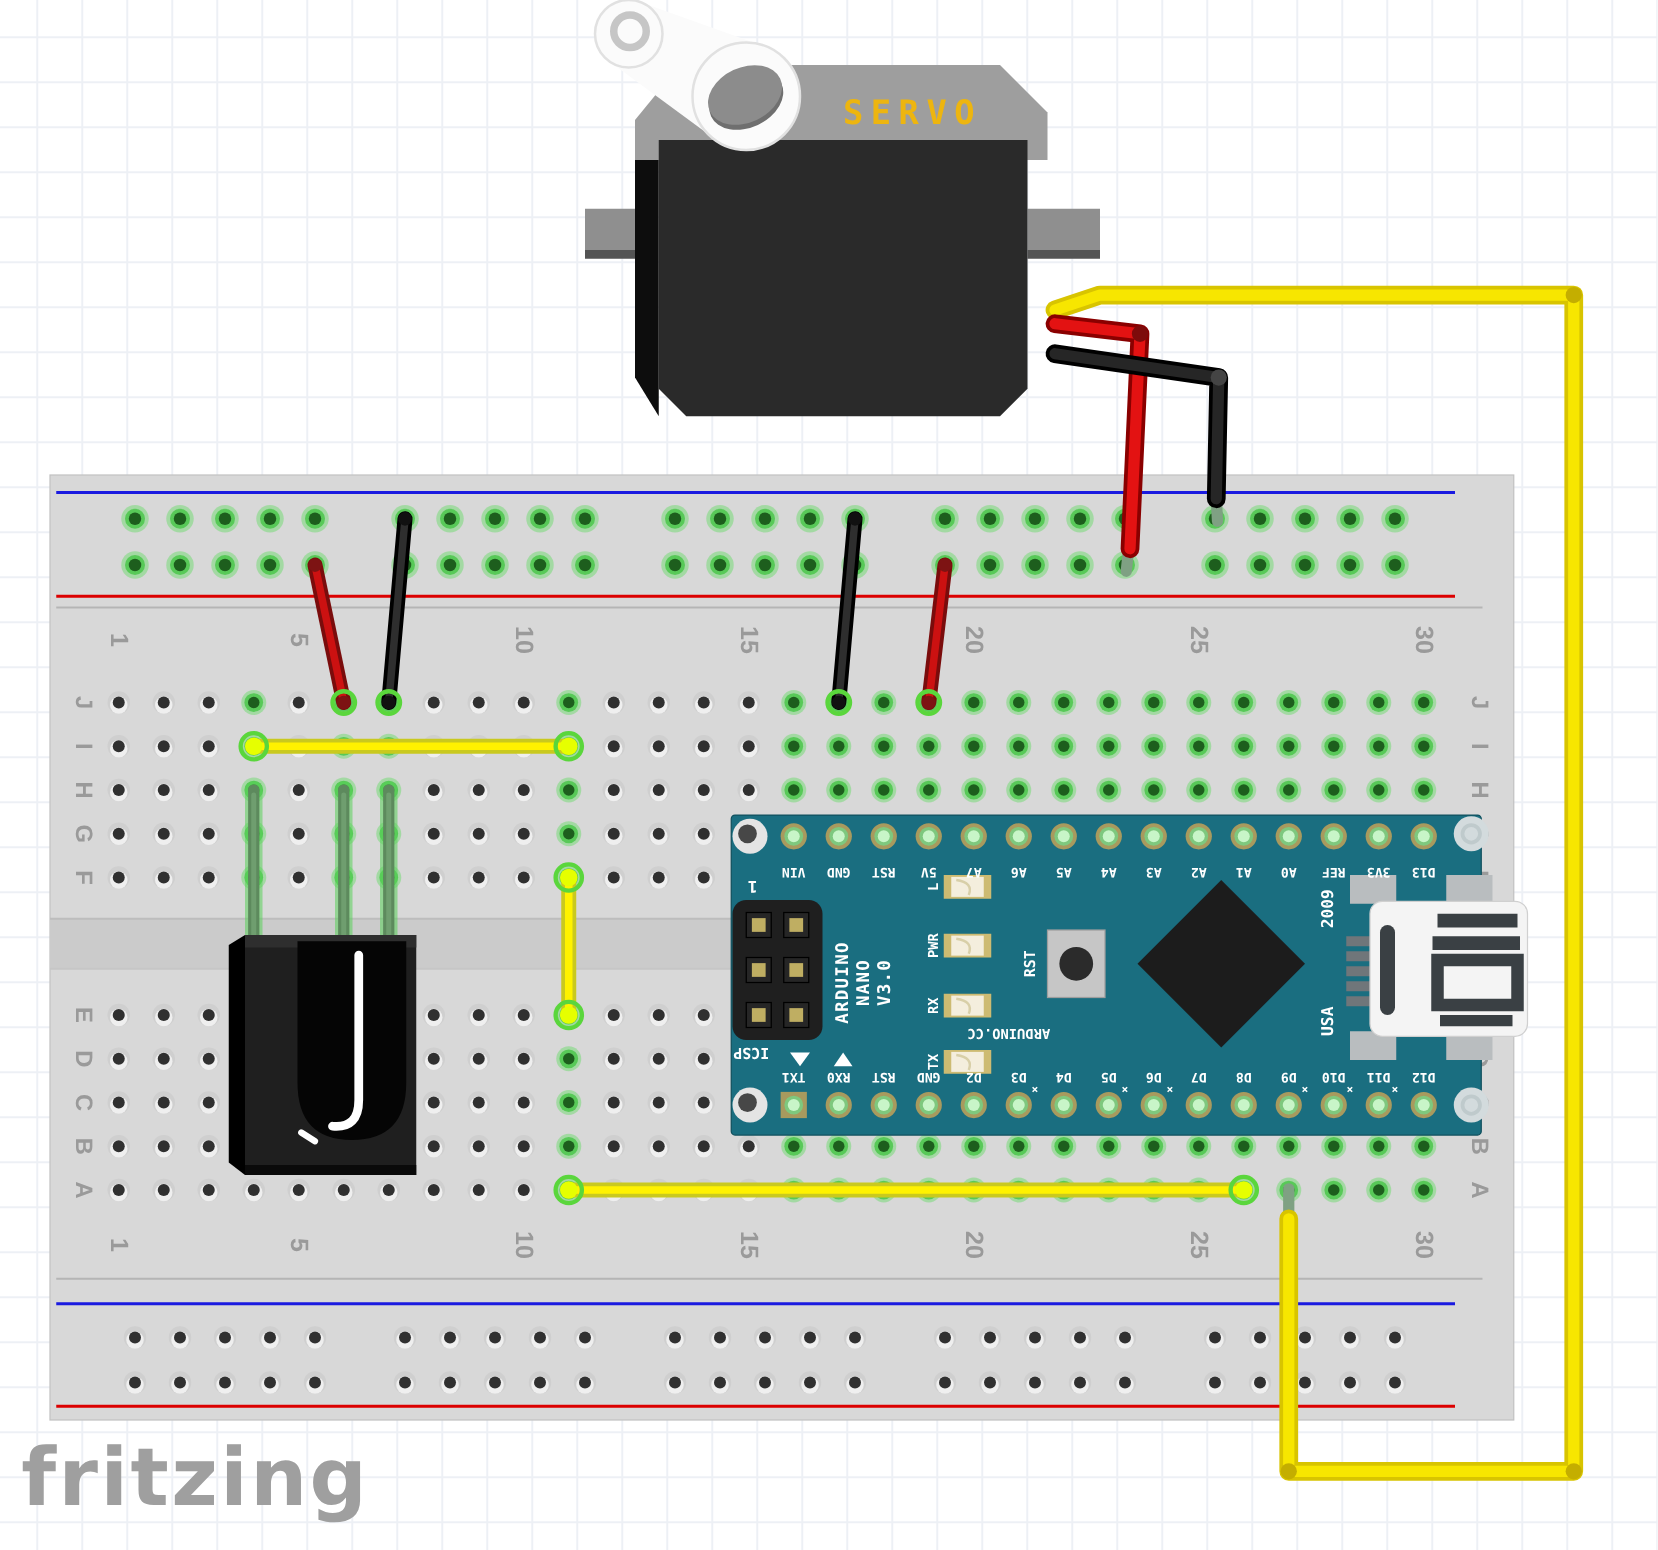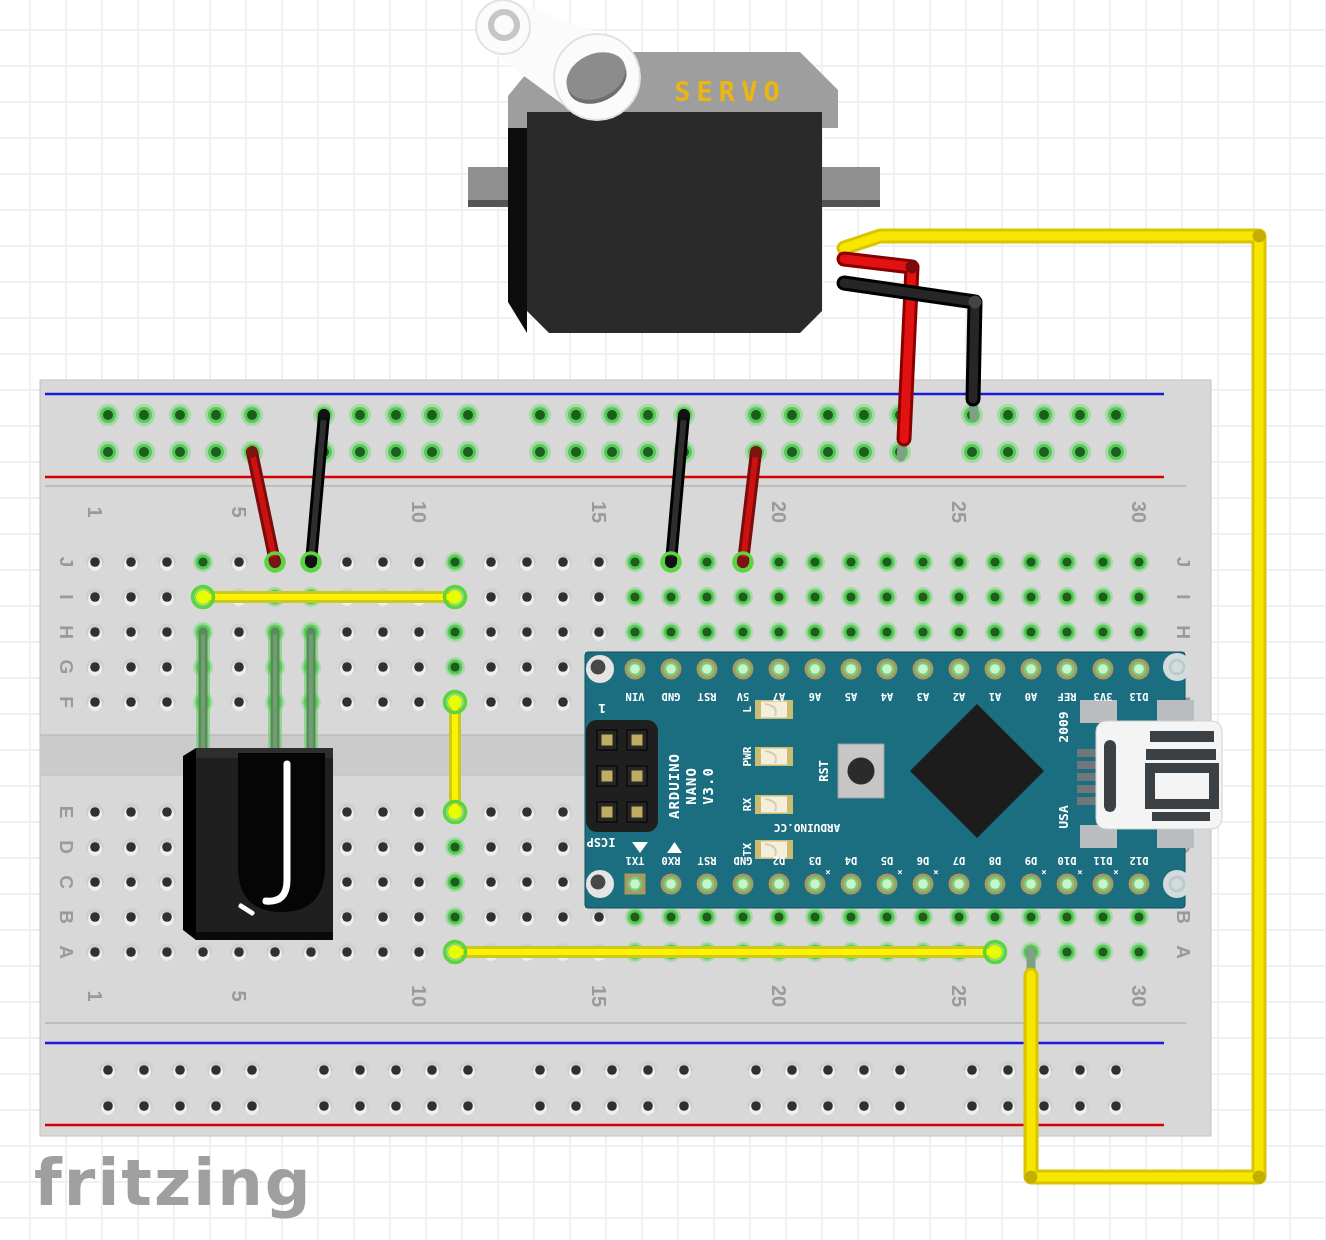--- a/index.html
+++ b/index.html
@@ -7,21 +7,21 @@
     position:relative;width:1326px;height:1240px;overflow:hidden;
     background-color:#ffffff;
     background-image:
       linear-gradient(to right,#edf0f5 2px,transparent 2px),
       linear-gradient(to bottom,#edf0f5 2px,transparent 2px);
     background-size:36px 36px;background-position:29px 29px;
     font-family:"DejaVu Sans",sans-serif;
   }
   #scene{position:absolute;left:0;top:0;}
   #watermark{
-    position:absolute;left:34px;top:1146px;
+    position:absolute;left:17px;top:1146px;
     font-family:"DejaVu Sans",sans-serif;font-weight:bold;
     font-size:64px;letter-spacing:2px;color:#9f9f9f;user-select:none;
   }
   text{user-select:none;}
   .pinlabel{font-family:"DejaVu Sans Mono",monospace;font-weight:bold;fill:#ffffff;}
   .silk{font-family:"DejaVu Sans Mono",monospace;font-weight:bold;fill:#ffffff;}
   .bblabel{font-family:"Liberation Sans","DejaVu Sans",sans-serif;fill:#9a9a9a;font-weight:bold;}
 </style>
 </head>
 <body>

